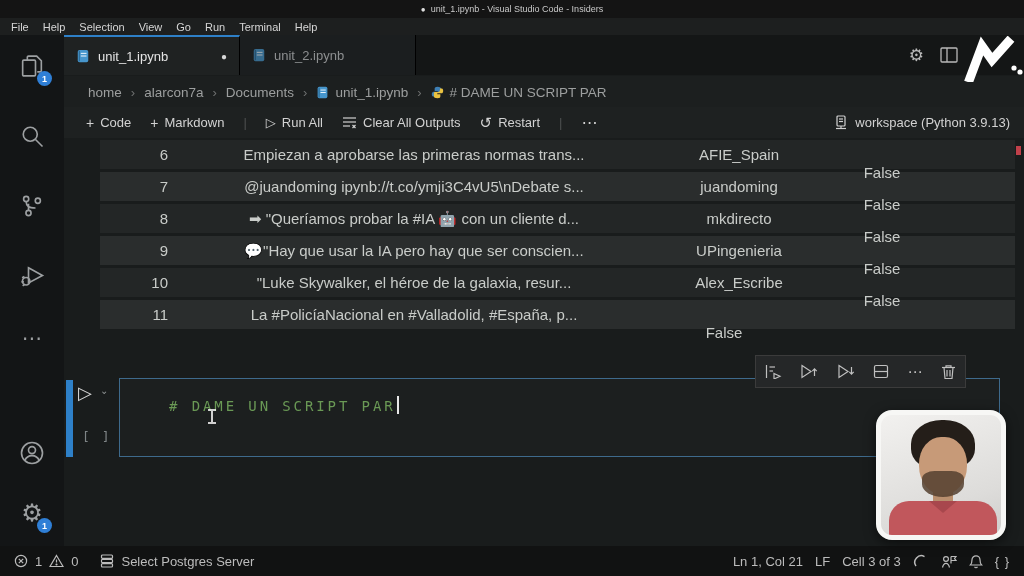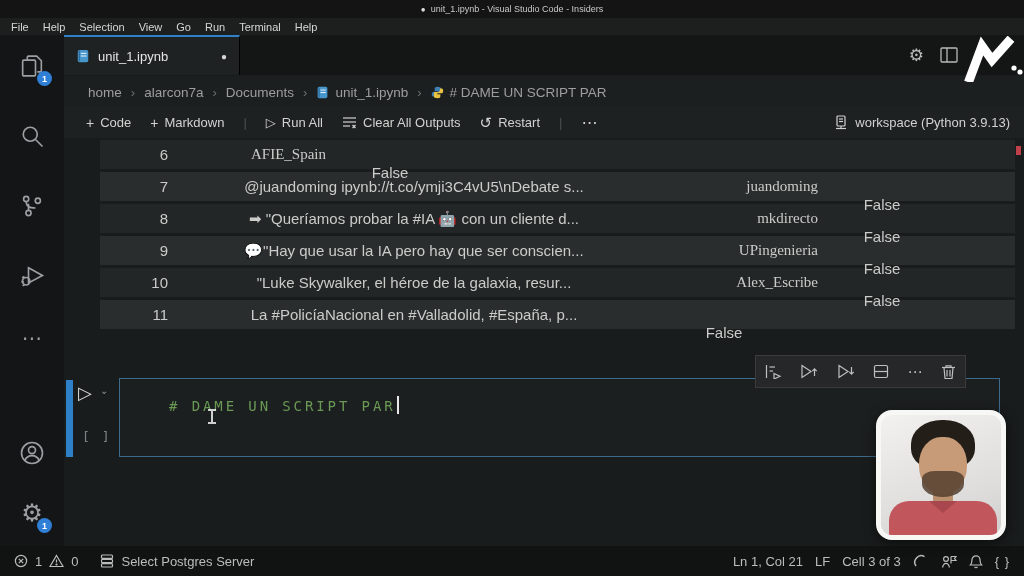--- a/index.html
+++ b/index.html
@@ -60,21 +60,21 @@
   .tb-glyph { font-size:13px; }
   .kernel { margin-left:auto; display:flex; align-items:center; gap:7px; }
 
   
   .table { left:100px; top:140px; width:915px; }
   .trow { height:29px; margin-bottom:3px; display:flex; align-items:center;
     font-size:15px; color:#c9ccc9; background:#232626; }
   .trow:nth-child(even) { background:#2a2d2d; }
   .c-num  { width:68px;  text-align:right; }
   .c-text { width:492px; text-align:center; white-space:nowrap; overflow:hidden; }
-  .c-user { width:158px; text-align:right;font-family:Liberation Serif, serif; }
+  .c-user { width:158px; text-align:center; }
   .c-flag { width:128px; text-align:center;margin-top:36px; }
   .red-marker { left:1016px; top:146px; width:5px; height:9px; background:#c0404a; }
 
   
   .celltoolbar { left:755px; top:355px; width:211px; height:33px; background:#252728;
     border:1px solid #3b3b3b; display:flex; align-items:center; justify-content:space-around;
     color:#c0c0c0; z-index:3; }
   .ct-more { font-size:15px; color:#c0c0c0; }
 
   
@@ -187,20 +187,29 @@
   <div class="tab active">
     <svg width="14" height="14" viewBox="0 0 16 16">
       <rect x="2" y="1" width="12" height="14" rx="2" fill="#4796cc"></rect>
       <line x1="5.5" y1="5" x2="12" y2="5" stroke="#eaf4fb" stroke-width="1.2"></line>
       <line x1="5.5" y1="8" x2="12" y2="8" stroke="#eaf4fb" stroke-width="1.2"></line>
       <line x1="3.8" y1="2" x2="3.8" y2="14" stroke="#2d6b96" stroke-width="1.4"></line>
     </svg>
     <span>unit_1.ipynb</span>
     <span class="tab-dot">●</span>
   </div>
+  <div class="tab">
+    <svg width="14" height="14" viewBox="0 0 16 16" style="opacity:.65">
+      <rect x="2" y="1" width="12" height="14" rx="2" fill="#4796cc"></rect>
+      <line x1="5.5" y1="5" x2="12" y2="5" stroke="#eaf4fb" stroke-width="1.2"></line>
+      <line x1="5.5" y1="8" x2="12" y2="8" stroke="#eaf4fb" stroke-width="1.2"></line>
+      <line x1="3.8" y1="2" x2="3.8" y2="14" stroke="#2d6b96" stroke-width="1.4"></line>
+    </svg>
+    <span>unit_2.ipynb</span>
+  </div>
   <div class="editor-actions">
     <span class="gear-glyph">⚙</span>
     <svg width="18" height="16" viewBox="0 0 18 16" fill="none" stroke="#b9b9b9" stroke-width="1.3">
       <rect x="1" y="1" width="16" height="14" rx="1"></rect>
         <line x1="7" y1="1" x2="7" y2="15"></line>
     </svg>
   </div>
 </div>
 
 <svg class="abs overlay-arrow" viewBox="0 0 62 46">
@@ -272,20 +281,21 @@
       <line x1="2" y1="13.5" x2="12" y2="13.5"></line>
         <line x1="7" y1="11" x2="7" y2="13.5"></line>
     </svg>
     <span>workspace (Python 3.9.13)</span>
   </span>
 </div>
 
 <div class="abs table">
   <div class="trow">
     <span class="c-num">6</span>
+    <span class="c-text">Empiezan a aprobarse las primeras normas trans...</span>
     <span class="c-user">AFIE_Spain</span>
     <span class="c-flag">False</span>
   </div>
   <div class="trow">
     <span class="c-num">7</span>
     <span class="c-text">@juandoming ipynb://t.co/ymji3C4vU5\nDebate s...</span>
     <span class="c-user">juandoming</span>
     <span class="c-flag">False</span>
   </div>
   <div class="trow">

